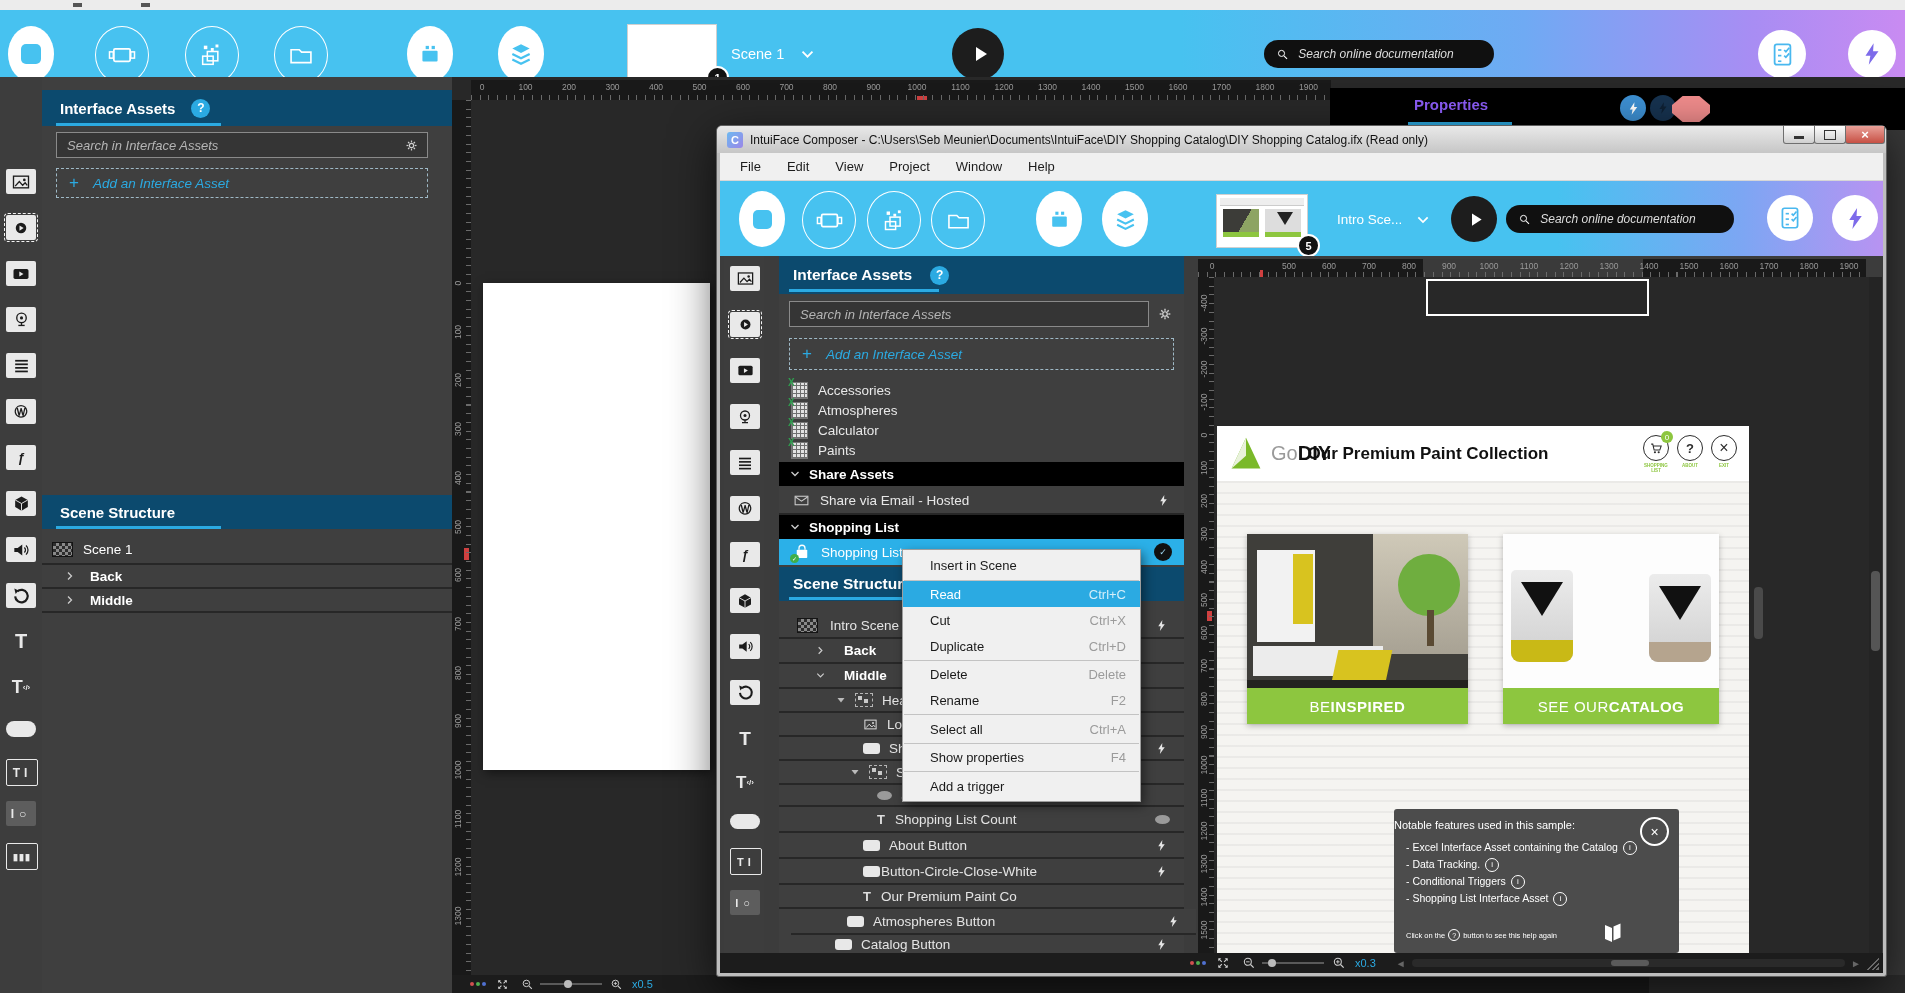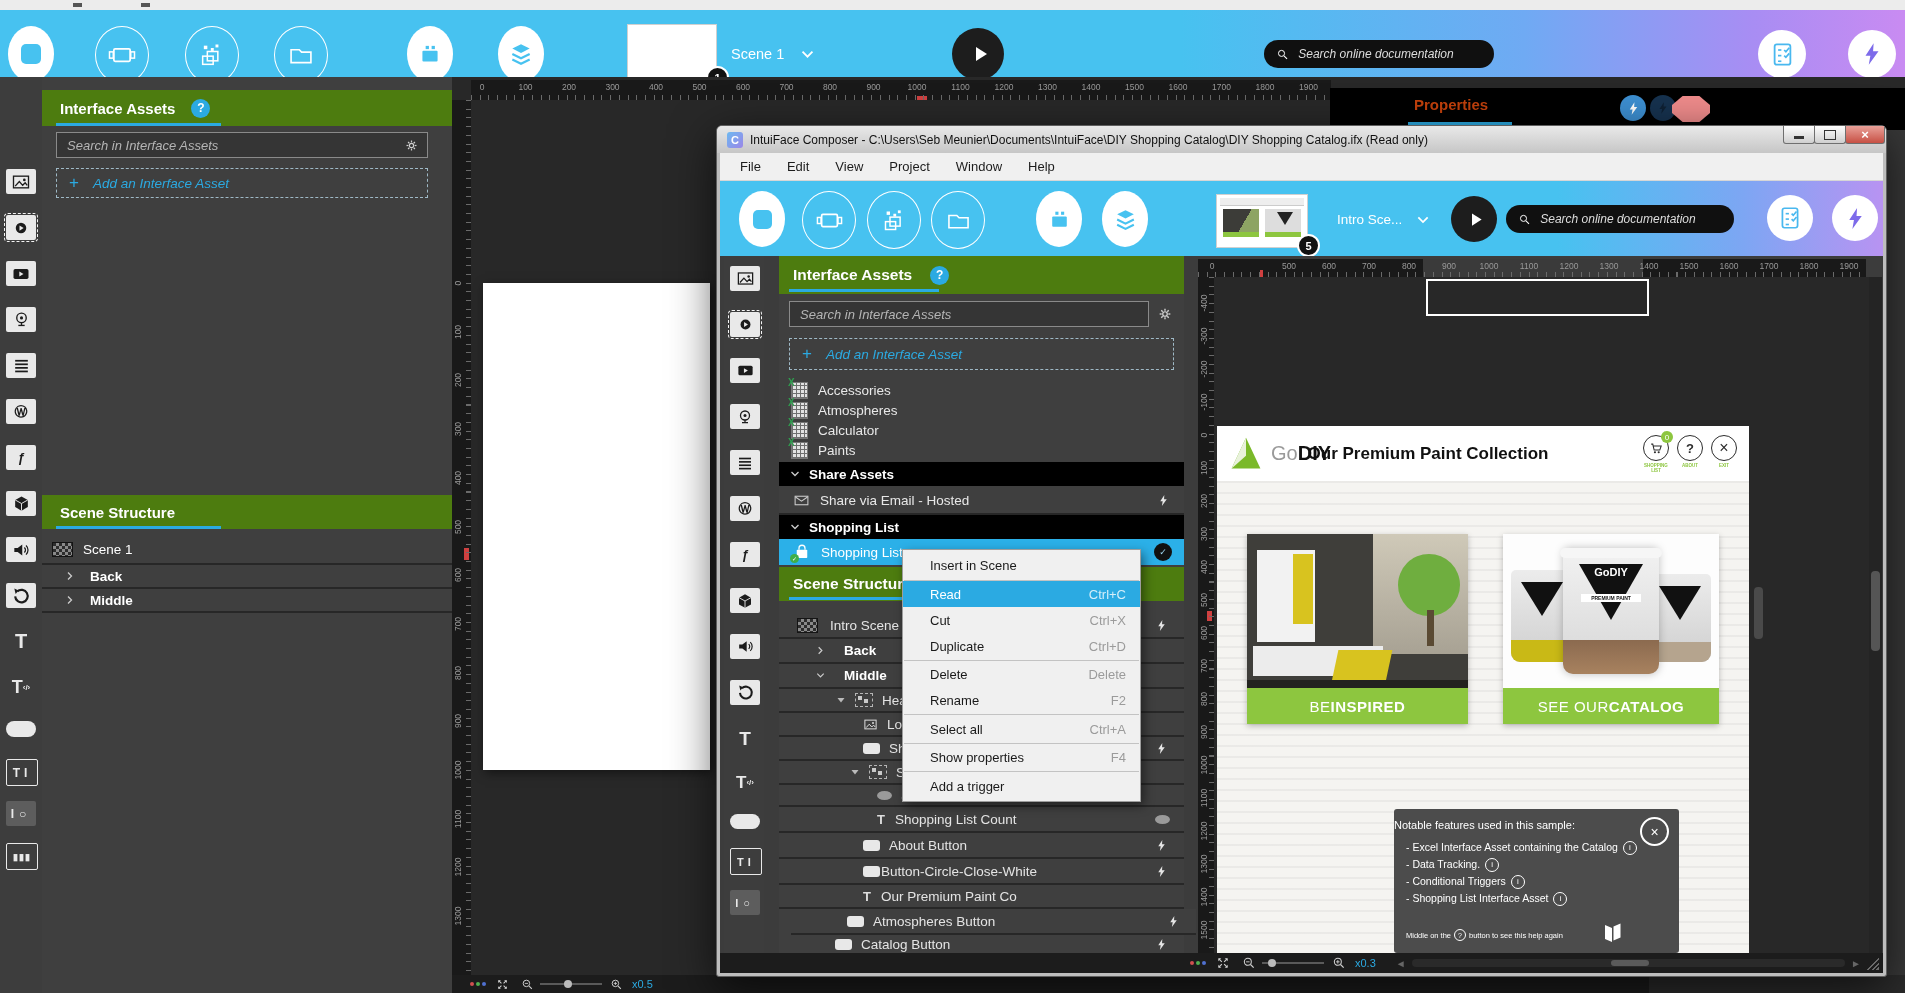--- a/index.html
+++ b/index.html
@@ -21,21 +21,21 @@
   .play-circ{background:#1d1d1d;border-radius:50%;display:flex;align-items:center;justify-content:center;}
   .search-pill{background:#101010;border-radius:15px;display:flex;align-items:center;padding:0 12px;gap:7px;}
   .search-pill input{background:transparent;border:none;color:#ddd;font-style:italic;font-size:12px;width:100%;font-family:"Liberation Sans",sans-serif;}
   .search-pill input::placeholder{color:#ddd;}
   
   .icon-strip{background:#3d3d3d;}
   .tile{position:absolute;left:6px;width:30px;height:25px;background:#e9e9e9;border-radius:2px;color:#1c1c1c;
     display:flex;align-items:center;justify-content:center;font-size:13px;font-weight:bold;}
   .tile.dashed{outline:1px dashed #f5f5f5;outline-offset:1px;}
   
-  .panel-hdr{background:#4d7c0f;color:#fff;font-weight:bold;display:flex;align-items:center;}
+  .panel-hdr{background:#0c4a6e;color:#fff;font-weight:bold;display:flex;align-items:center;}
   .blue-underline{background:#2baae2;height:3px;}
   .help-dot{background:#2baae2;color:#fff;border-radius:50%;width:19px;height:19px;font-size:12px;font-weight:bold;
     display:flex;align-items:center;justify-content:center;}
   .srch{background:#353535;border:1px solid #8a8a8a;color:#bbb;display:flex;align-items:center;padding:0 8px;}
   .srch input{flex:1;background:transparent;border:none;color:#bbb;font-style:italic;font-size:13px;font-family:"Liberation Sans",sans-serif;}
   .srch input::placeholder{color:#b5b5b5;}
   .addbox{border:1px dashed #9fb9c6;color:#2baae2;display:flex;align-items:center;font-style:italic;font-size:13.5px;}
   .addbox .plus{color:#2baae2;font-style:normal;font-size:17px;margin:0 14px 0 12px;}
   .asset-row{display:flex;align-items:center;color:#e8e8e8;font-size:13.5px;gap:10px;}
   .group-bar{background:#000;color:#fff;font-weight:bold;font-size:13.5px;display:flex;align-items:center;gap:8px;}
@@ -437,21 +437,21 @@
     <span class="rlabel" style="top: 567.6px;">800</span>
     <span class="rlabel" style="top: 616.3px;">900</span>
     <span class="rlabel" style="top: 665px;">1000</span>
     <span class="rlabel" style="top: 713.7px;">1100</span>
     <span class="rlabel" style="top: 762.4px;">1200</span>
     <span class="rlabel" style="top: 811.1px;">1300</span>
   </div>
 <div class="abs" style="left:483px;top:283px;width:227px;height:487px;background:#fff;box-shadow:2px 3px 10px rgba(0,0,0,.5)"></div>
 
 <div class="abs" style="left:1330px;top:88px;width:575px;height:42px;background:#000">
-  <span class="abs" style="left:84px;top:8px;color:#c2410c;font-weight:bold;font-size:15px">Properties</span>
+  <span class="abs" style="left:84px;top:8px;color:#8b5cf6;font-weight:bold;font-size:15px">Properties</span>
   <div class="abs blue-underline" style="left:78px;top:34px;width:104px"></div>
   <div class="abs circ" style="left:1620px;top:95px;width:26px;height:26px;background:#3d8fd1;position:fixed">
       <svg width="15" height="15" color="#fff">
         <use href="#s-bolt"></use>
       </svg>
     </div>
   <div class="abs circ" style="left:1650px;top:95px;width:26px;height:26px;background:#16324f;position:fixed">
       <svg width="14" height="14" color="#0e2033">
         <use href="#s-bolt"></use>
       </svg>
@@ -890,27 +890,20 @@
       <div class="abs" style="left:289px;top:257px;width:216px;height:190px;box-shadow:0 2px 6px rgba(0,0,0,.25)">
         <div class="abs" style="left:0;top:0;width:216px;height:154px;background:#fdfdfd;overflow:hidden">
           <div class="bucket" style="left:8px;top:36px;width:62px;height:92px;background:linear-gradient(#ececec,#cfcfcf)">
             <i class="abs" style="left:0;bottom:0;width:62px;height:22px;background:#c9b916;border-radius:0 0 9px 9px"></i>
             <span class="tri-black" style="left:10px;top:12px;border-width:34px 21px 0 21px"></span>
           </div>
           <div class="bucket" style="left:146px;top:40px;width:62px;height:88px;background:linear-gradient(#ececec,#cfcfcf)">
             <i class="abs" style="left:0;bottom:0;width:62px;height:20px;background:#b5a48e;border-radius:0 0 9px 9px"></i>
             <span class="tri-black" style="left:10px;top:12px;border-width:34px 21px 0 21px"></span>
           </div>
-          <div class="bucket" style="left:60px;top:14px;width:96px;height:126px;background:linear-gradient(#f2f2f2,#d6d6d6);box-shadow:0 0 8px rgba(0,0,0,.25)">
-            <i class="abs" style="left:-3px;top:0;width:102px;height:10px;background:#f6f6f6;border-radius:5px"></i>
-            <i class="abs" style="left:0;bottom:0;width:96px;height:34px;background:linear-gradient(#8b6a4f,#a8825f);border-radius:0 0 10px 10px"></i>
-            <span class="tri-black" style="left:16px;top:16px;border-width:56px 32px 0 32px"></span>
-            <span class="abs" style="left:0;top:18px;width:96px;text-align:center;color:#fff;font-weight:bold;font-size:11px">GoDIY</span>
-            <span class="abs" style="left:18px;top:46px;width:60px;background:#fff;color:#111;font-size:5px;font-weight:bold;text-align:center;padding:1px 0">PREMIUM PAINT</span>
-          </div>
         </div>
         <div class="abs green-banner" style="left:0;top:154px;width:216px;height:36px">
           <span>SEE OUR </span>
             <b>CATALOG</b>
         </div>
       </div>
 
       <div class="abs" style="left:540px;top:310px;width:9px;height:52px;background:#4a4a4a;border-radius:4px"></div>
 
       <div class="abs popup" style="left:180px;top:532px;width:285px;height:144px">
@@ -927,21 +920,21 @@
           <div class="it">
               <span>- Conditional Triggers</span>
               <span class="i-dot">i</span>
             </div>
           <div class="it">
               <span>- Shopping List Interface Asset</span>
               <span class="i-dot">i</span>
             </div>
         </div>
         <div class="abs" style="left:12px;bottom:12px;font-size:7.5px;display:flex;align-items:center;gap:3px">
-          <span>Middle on the</span>
+          <span>Click on the</span>
           <span class="i-dot" style="width:10px;height:10px;font-size:7px">?</span>
           <span>button to see this help again</span>
         </div>
         <svg class="abs" style="right:54px;bottom:8px" width="24" height="24" color="#fff">
             <use href="#s-flag"></use>
           </svg>
         <div class="abs circ" style="right:10px;top:8px;width:25px;height:25px;border:2px solid #fff;color:#fff;font-size:14px">×</div>
       </div>
     </div>
 

